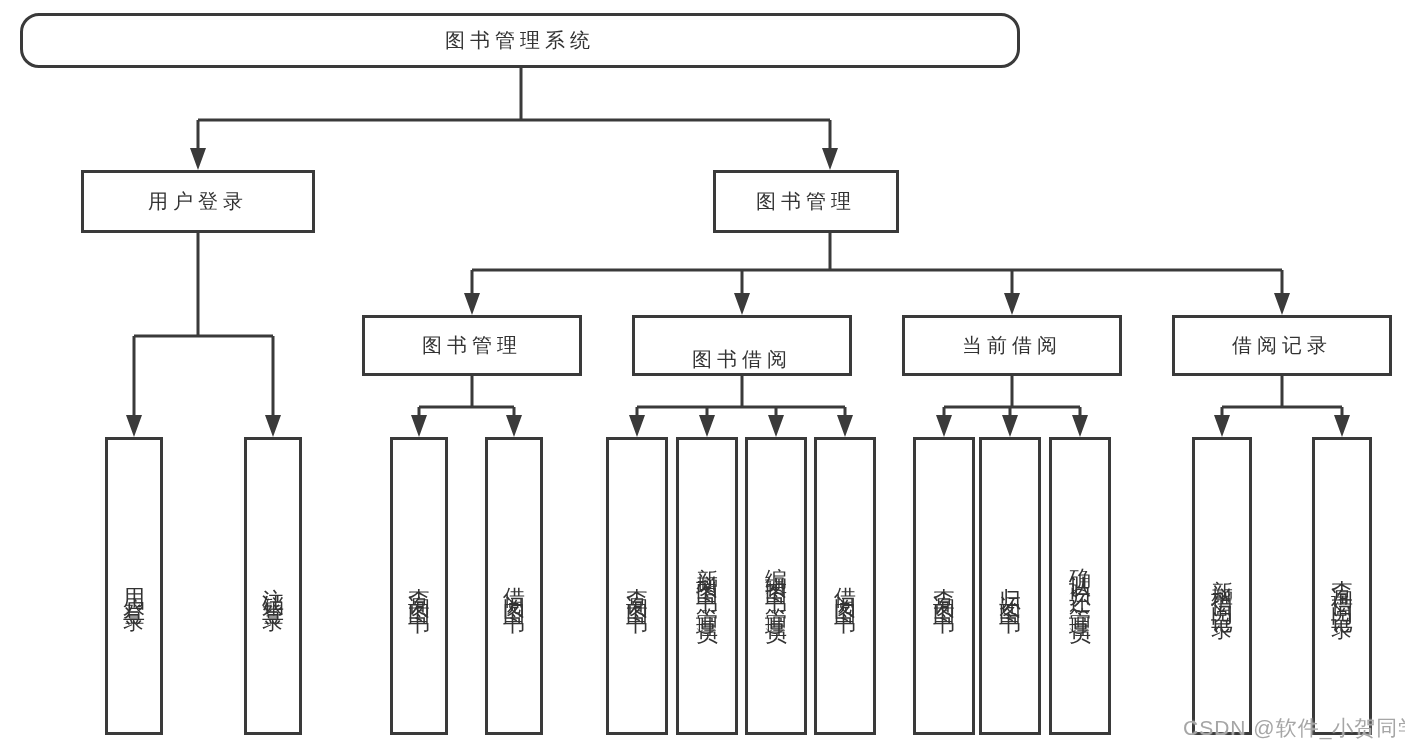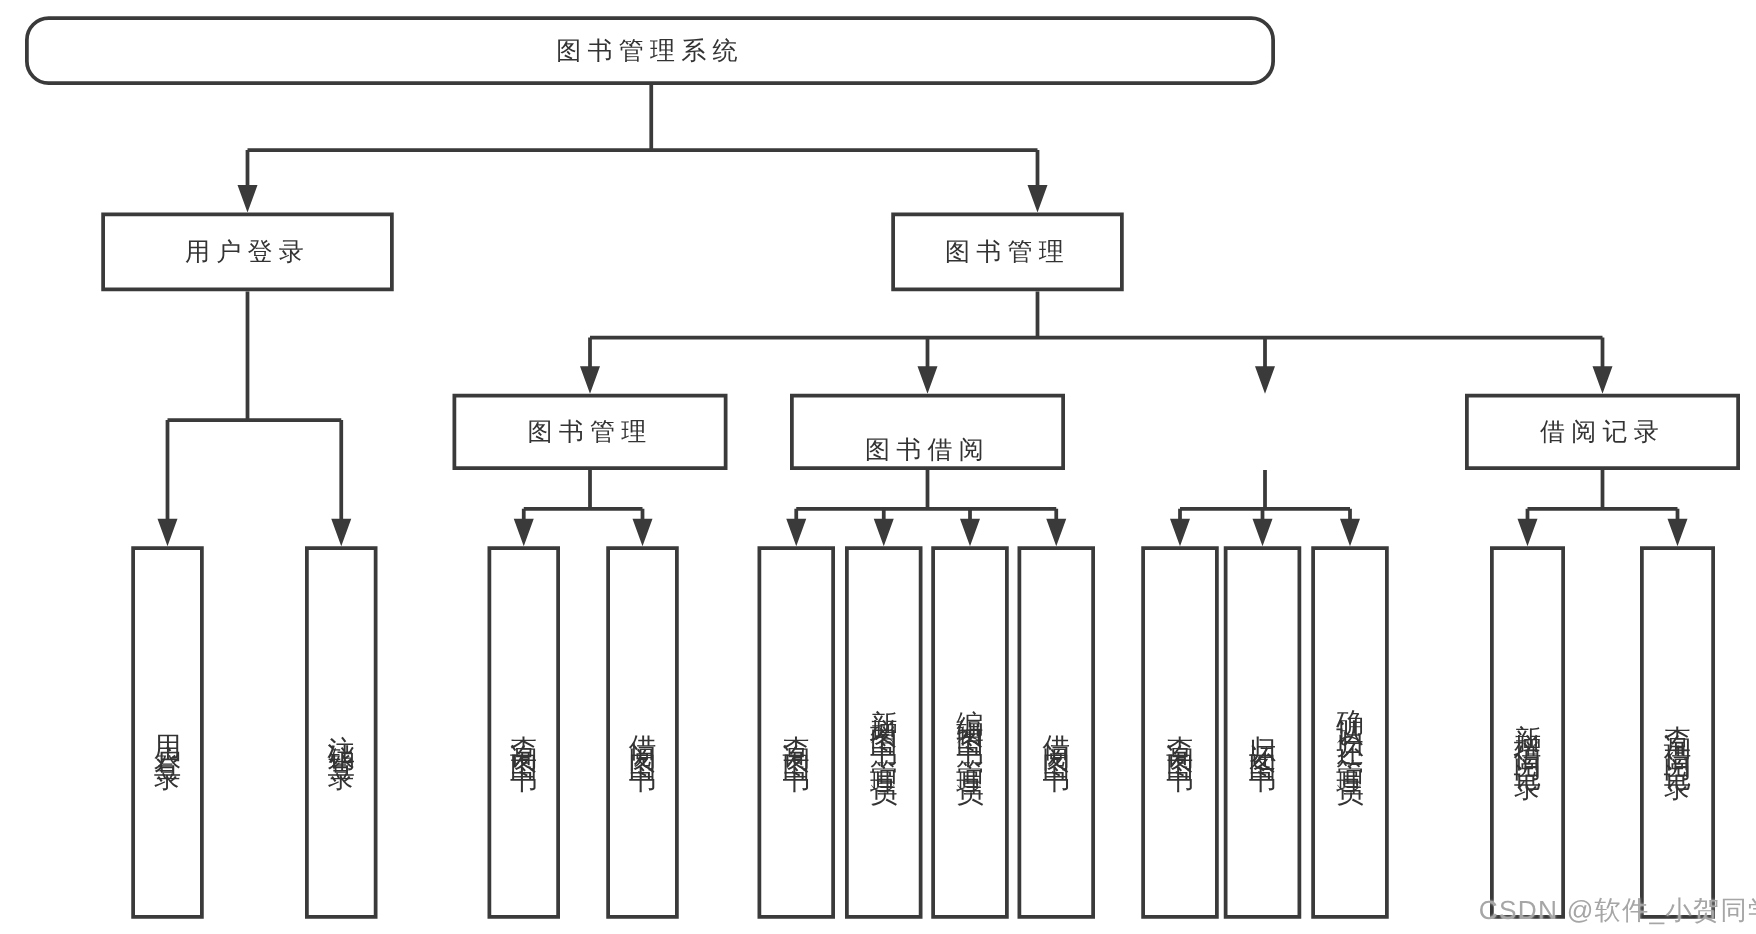--- a/index.html
+++ b/index.html
@@ -86,20 +86,23 @@
   <div class="node hnode" style="left:713px; top:170px; width:186px; height:63px;">
     <span>图书管理</span>
   </div>
 
   <div class="node hnode" style="left:362px; top:315px; width:220px; height:61px;">
     <span>图书管理</span>
   </div>
   <div class="node hnode" style="left:632px; top:315px; width:220px; height:61px;align-items:flex-end;">
     <span>图书借阅</span>
   </div>
+  <div class="node hnode" style="left:902px; top:315px; width:220px; height:61px;">
+    <span>当前借阅</span>
+  </div>
   <div class="node hnode" style="left:1172px; top:315px; width:220px; height:61px;">
     <span>借阅记录</span>
   </div>
 
   <div class="node vnode" style="left:105px; top:437px; width:58px; height:298px;">
     <span>用户登录</span>
   </div>
   <div class="node vnode" style="left:244px; top:437px; width:58px; height:298px;">
     <span>注销登录</span>
   </div>

